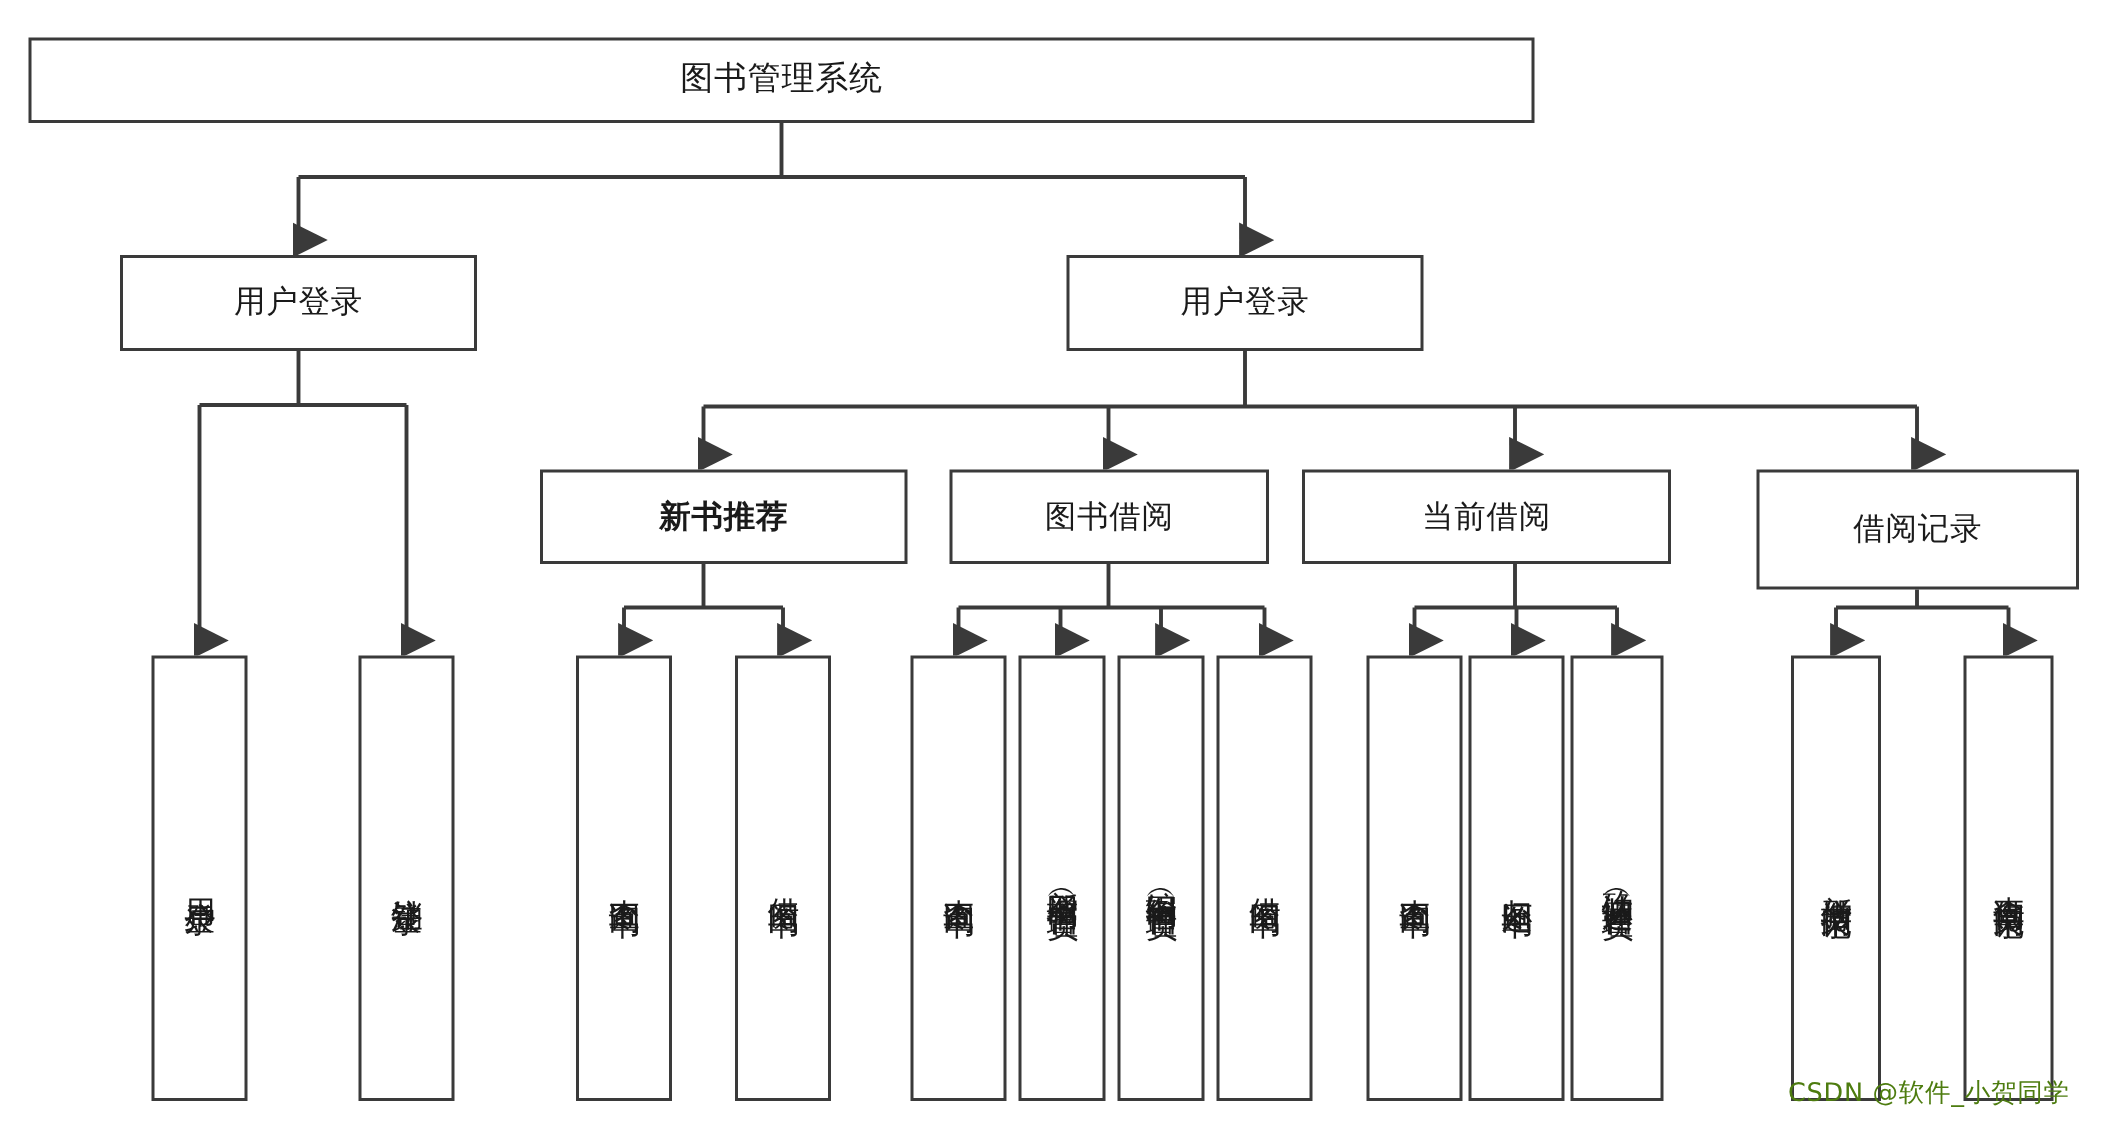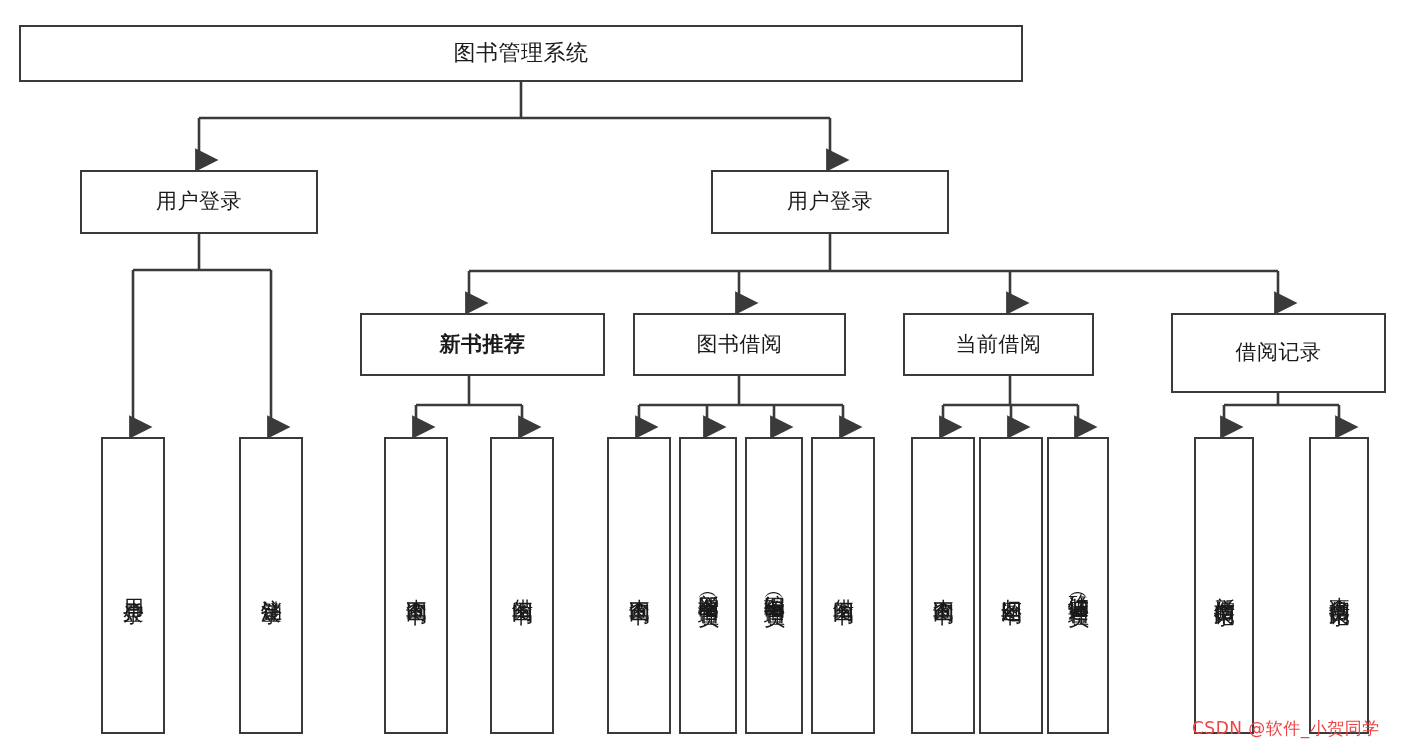--- a/index.html
+++ b/index.html
@@ -57,21 +57,21 @@
     line-height: 1.18;
     letter-spacing: 2px;
     white-space: nowrap;
     max-height: 100%;
   }
   .node.title .label {
     font-size: 22px;
   }
   .watermark {
     position: absolute;
-    color: #ef4444;
+    color: #4d7c0f;
     font-size: 17px;
     white-space: nowrap;
     letter-spacing: 0.5px;
     user-select: none;
   }
 </style>
 </head>
 <body>
 
 <div id="diagram-root">
@@ -138,21 +138,21 @@
   <div class="node horiz" style="left:711px; top:170px; width:238px; height:64px;">
     <span class="label">用户登录</span>
   </div>
 
   <div class="node horiz" style="left:360px; top:313px; width:245px; height:63px;font-weight:bold;">
     <span class="label">新书推荐</span>
   </div>
   <div class="node horiz" style="left:633px; top:313px; width:213px; height:63px;">
     <span class="label">图书借阅</span>
   </div>
-  <div class="node horiz" style="left:903px; top:313px; width:191px; height:63px;">
+  <div class="node horiz" style="left:868px; top:313px; width:246px; height:63px;">
     <span class="label">当前借阅</span>
   </div>
   <div class="node horiz" style="left:1171px; top:313px; width:215px; height:80px;">
     <span class="label">借阅记录</span>
   </div>
 
   <div class="node vert" style="left:101px; top:437px; width:64px; height:297px;">
     <span class="label">用户登录</span>
   </div>
   <div class="node vert" style="left:239px; top:437px; width:64px; height:297px;">

